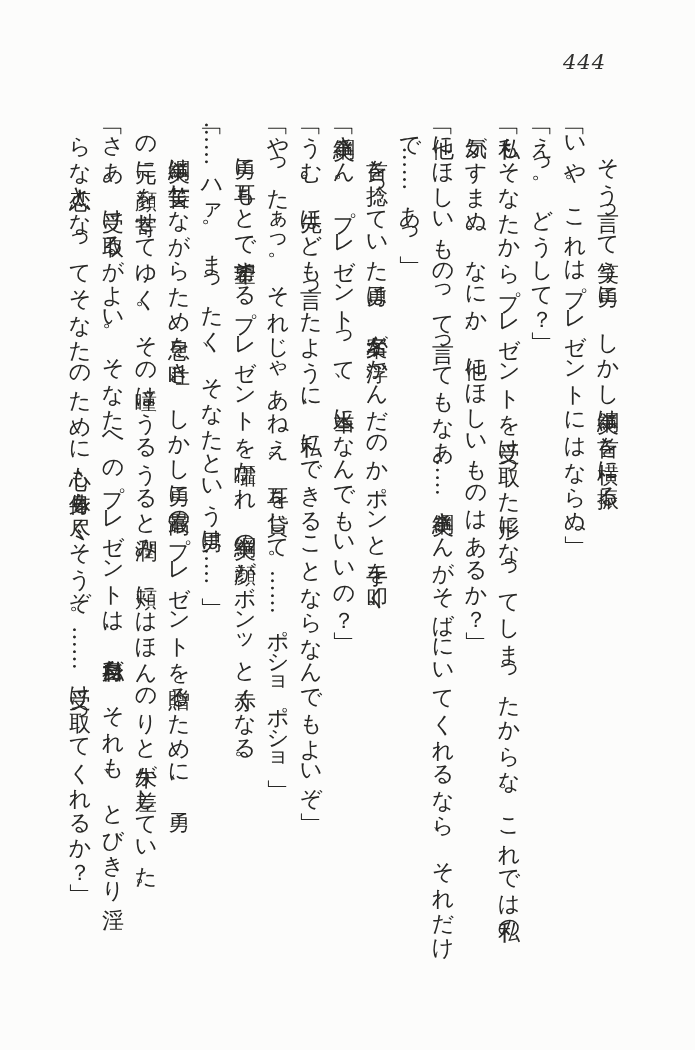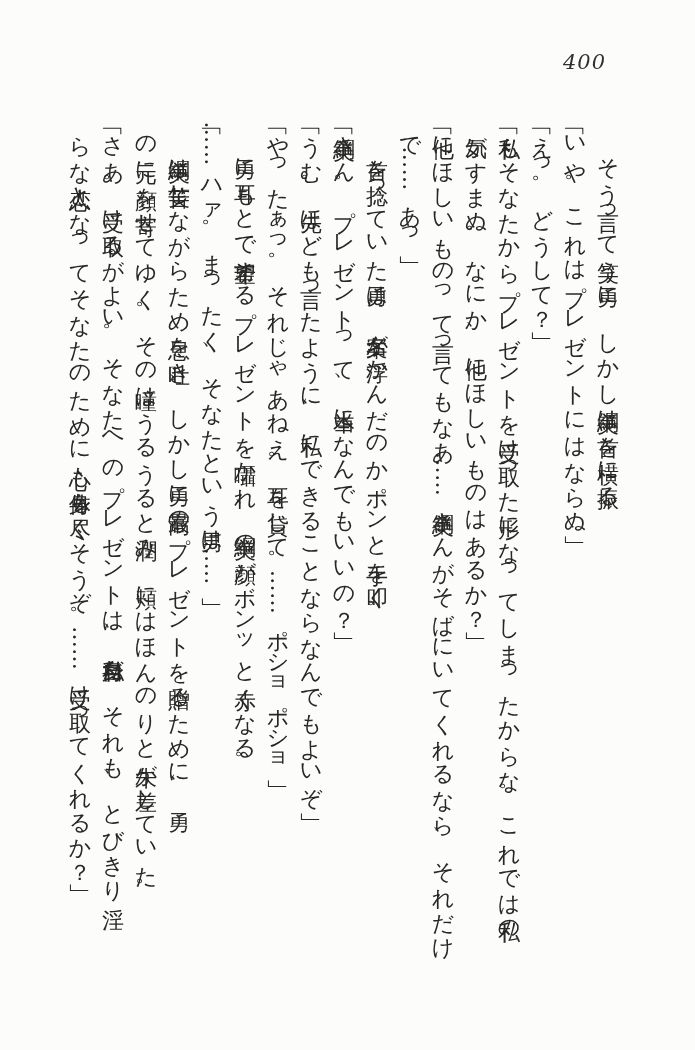--- a/index.html
+++ b/index.html
@@ -45,21 +45,21 @@
     white-space: nowrap;
   }
   .text-line.indent {
     text-indent: 1em;
   }
 </style>
 </head>
 <body>
 
 <div class="page">
-  <div class="page-number">400</div>
+  <div class="page-number">444</div>
   <div class="text-block" id="text-block">
       <div class="text-line indent">そう言って笑う勇に、しかし美綱は首を横に振る。</div>
       <div class="text-line">「いや。これはプレゼントにはならぬ」</div>
       <div class="text-line">「えっ。どうして？」</div>
       <div class="text-line">「私もそなたからプレゼントを受け取った形になってしまったからな。これでは私の</div>
       <div class="text-line">気がすまぬ。なにか、他にほしいものはあるか？」</div>
       <div class="text-line">「他にほしいものって言ってもなあ……美綱さんがそばにいてくれるなら、それだけ</div>
       <div class="text-line">で……あっ」</div>
       <div class="text-line indent">首を捻っていた勇は、名案が浮かんだのかポンと手を叩く。</div>
       <div class="text-line">「美綱さん。プレゼントって、本当になんでもいいの？」</div>

